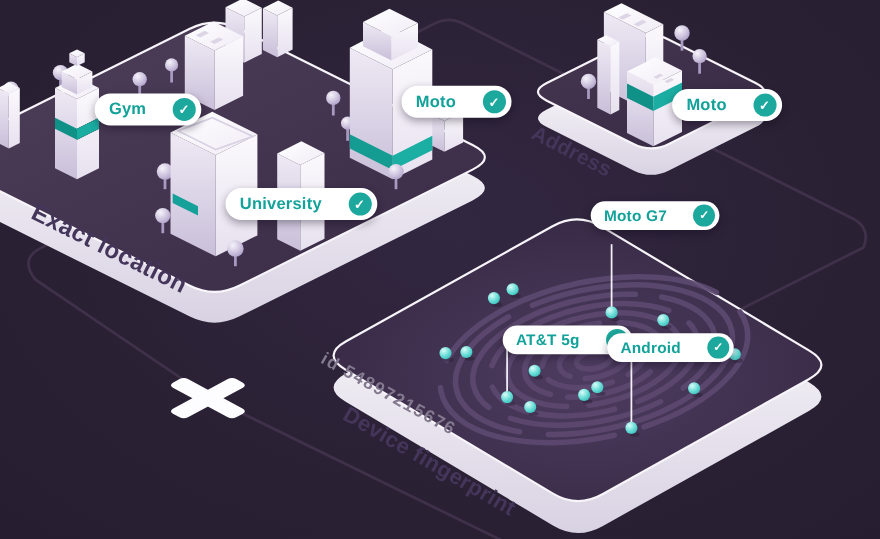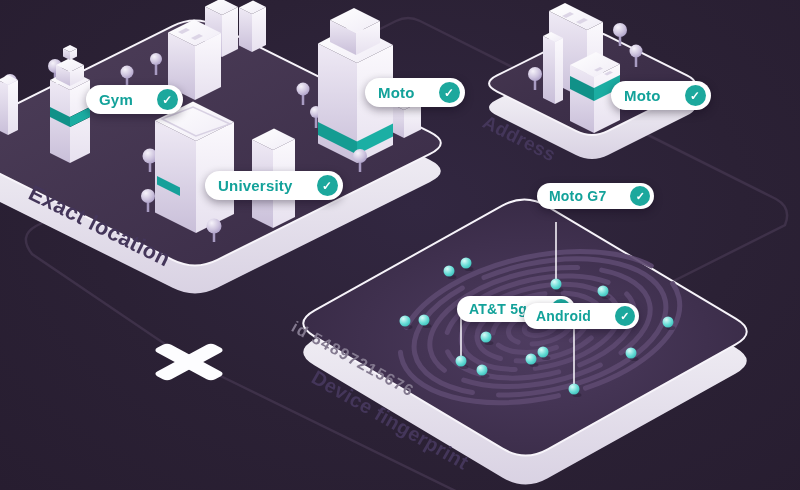--- a/index.html
+++ b/index.html
@@ -33,21 +33,21 @@
     font-size:12px;font-weight:900;line-height:1;
   }
   .badge.sm{font-size:14px;padding:3px 4px 3px 12px;}
   .badge.sm .chk{width:20px;height:20px;font-size:11px;}
   .b-gym{left:86px;top:85px;}
   .b-university{left:205px;top:171px;}
   .b-work{left:365px;top:78px;}
   .b-home{left:611px;top:81px;}
   .b-moto{left:537px;top:183px;}
   .b-att{left:457px;top:278px;margin-top:18px;}
-  .b-android{left:524px;top:303px;}
+  .b-android{left:552px;top:303px;}
 </style>
 </head>
 <body>
 
 <div class="stage">
   <svg width="800" height="490" viewBox="0 0 800 490">
     <defs>
       <linearGradient id="gTopA" x1="0" y1="0" x2="1" y2="1">
         <stop offset="0" stop-color="#4e3f5a"></stop>
           <stop offset="1" stop-color="#392b46"></stop>

